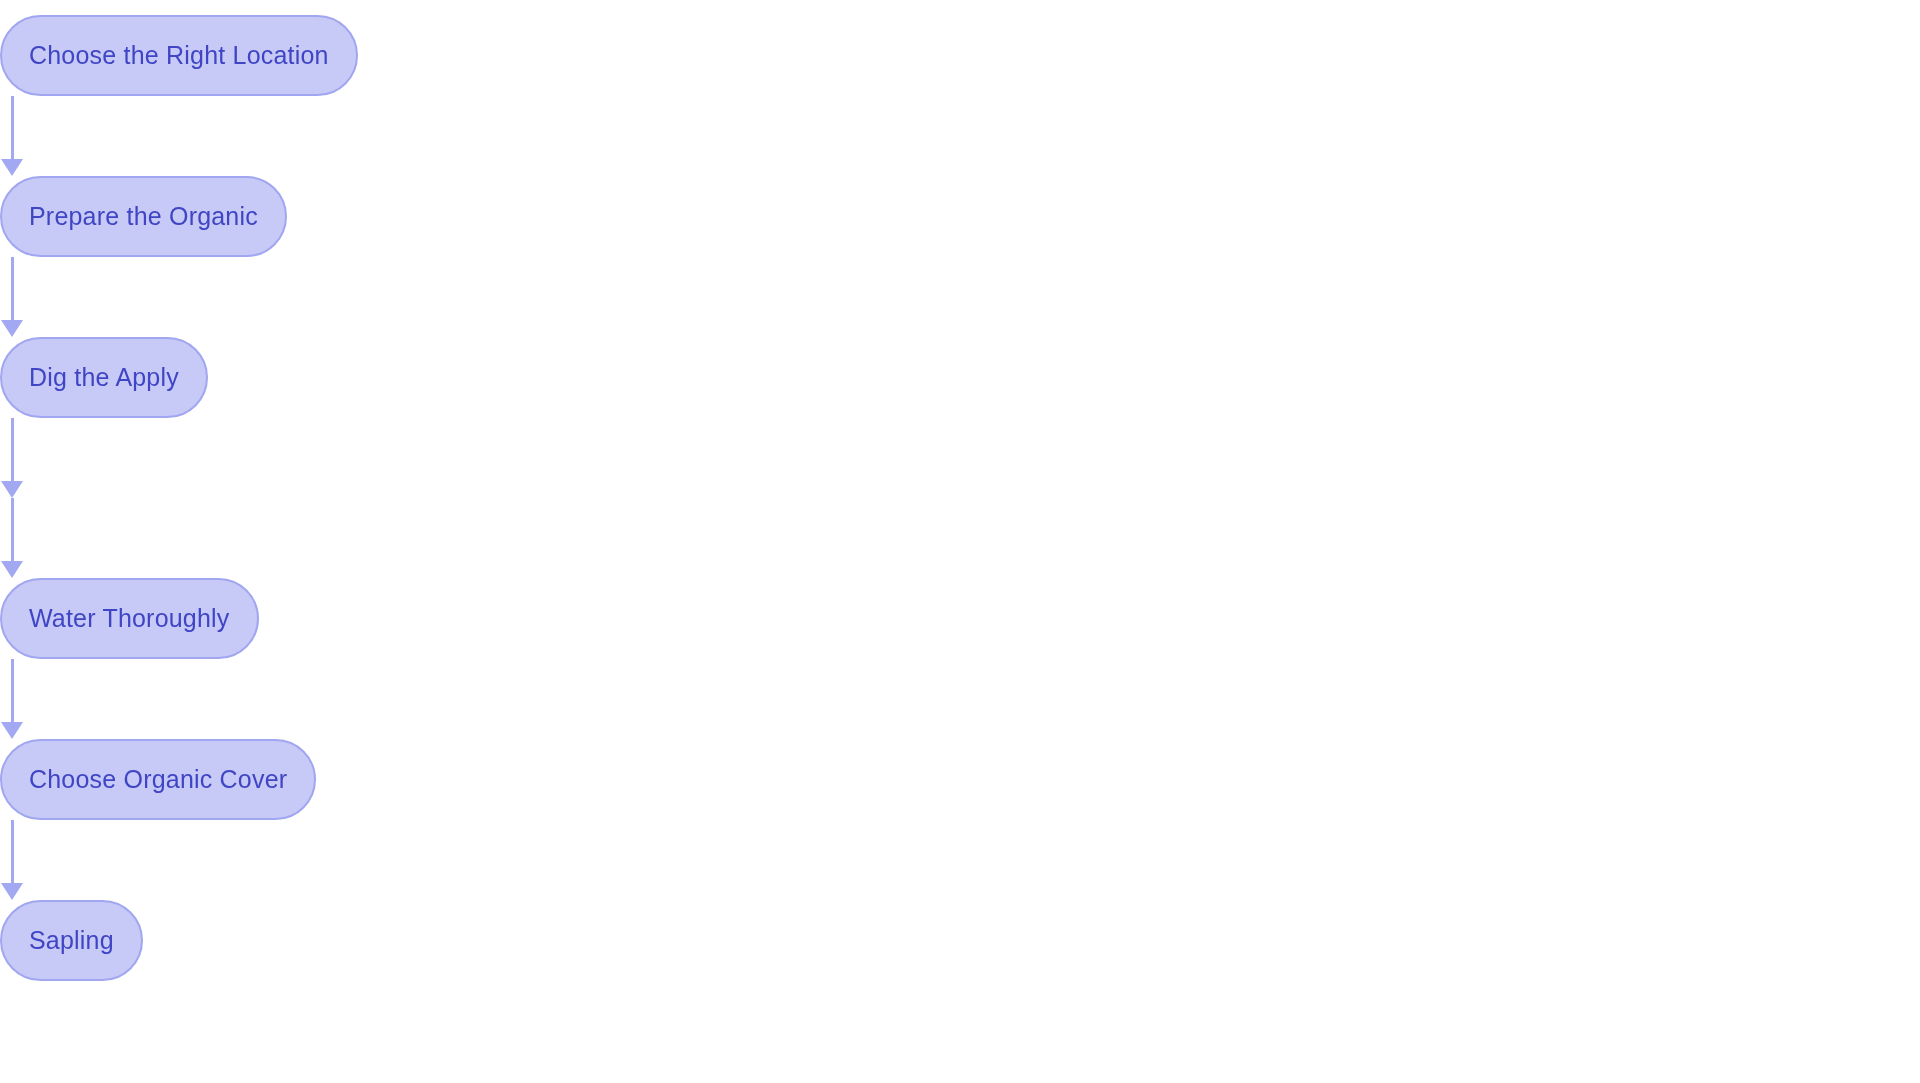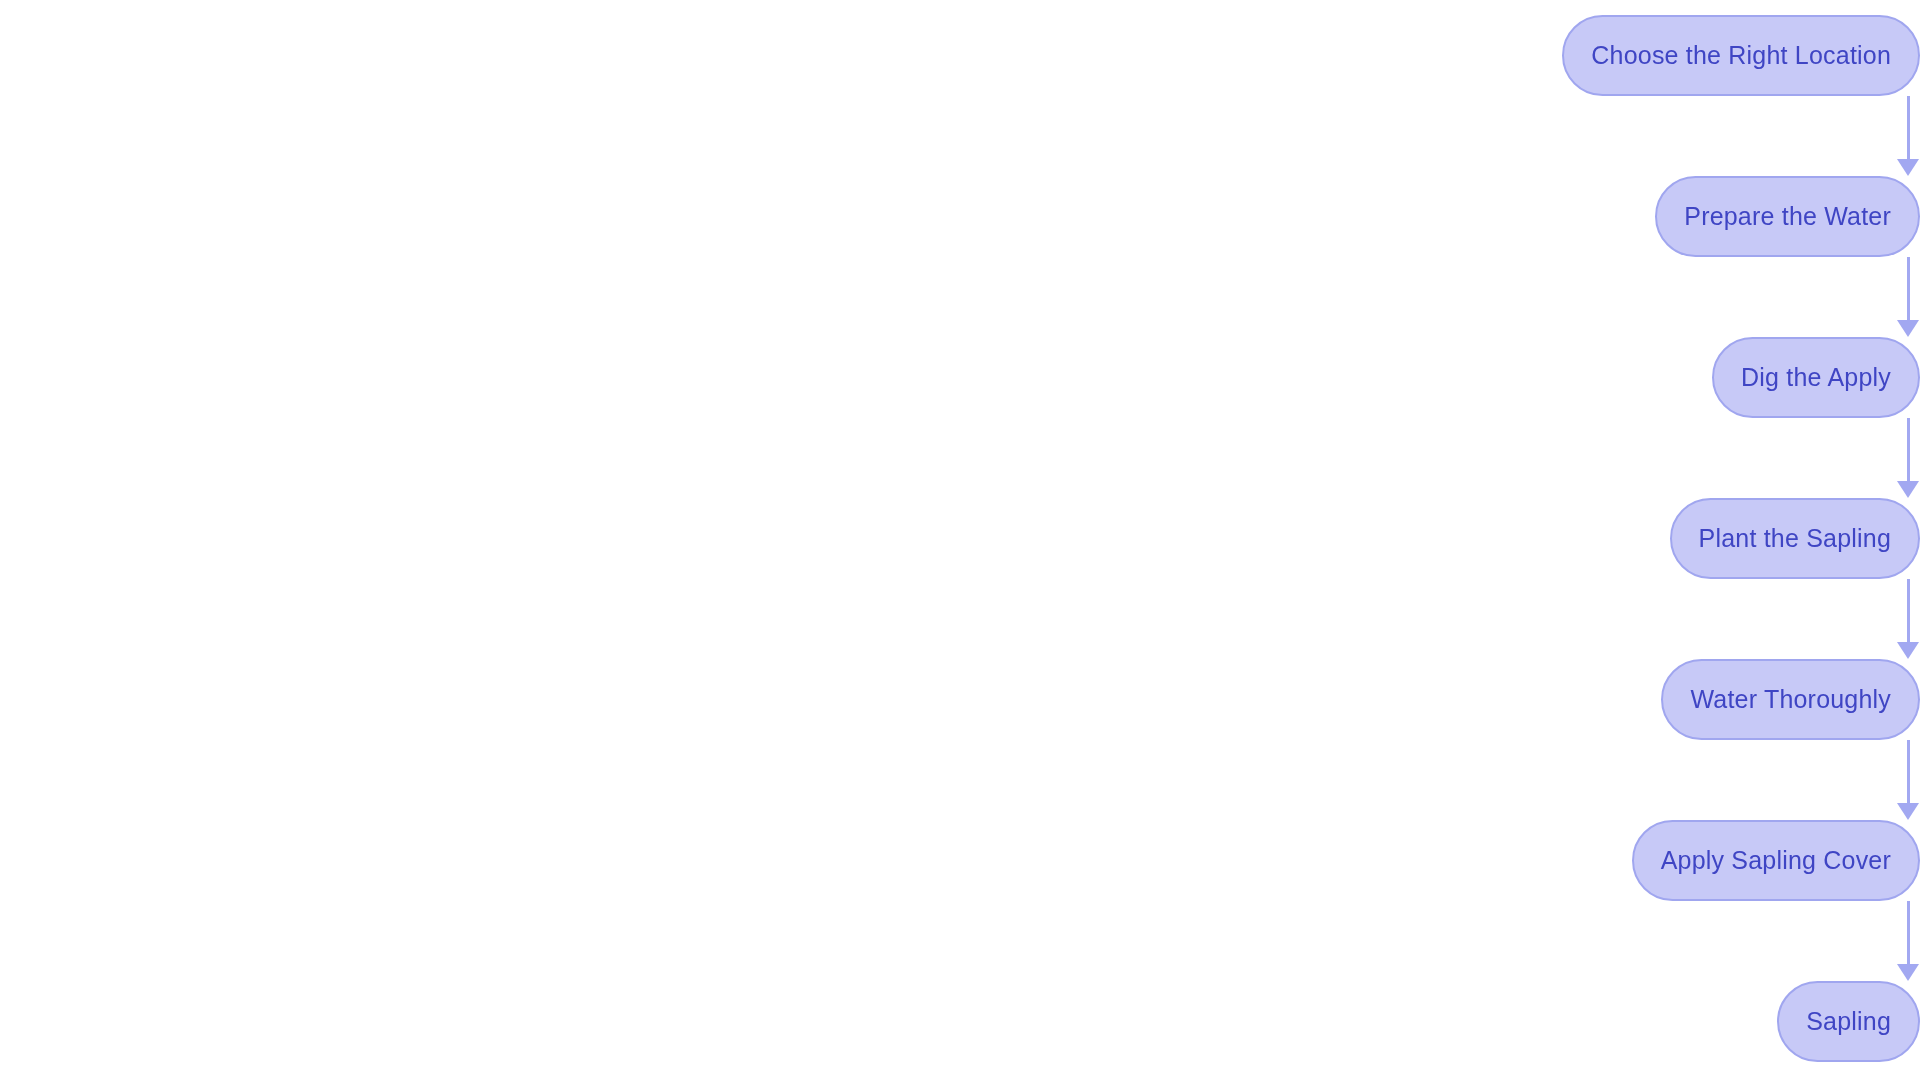--- a/index.html
+++ b/index.html
@@ -16,21 +16,21 @@
     background: var(--bg);
     font-family: "Liberation Sans", sans-serif;
     overflow: hidden;
   }
   .canvas {
     position: relative;
     width: 1920px;
     height: 1083px;
     display: flex;
     flex-direction: column;
-    align-items: flex-end;
+    align-items: flex-start;
     padding-top: 15px;
   }
   .node {
     height: 81px;
     min-width: 138px;
     padding: 0 27px;
     background: var(--node-fill);
     border: 2px solid var(--node-border);
     border-radius: 41px;
     display: flex;
@@ -73,57 +73,54 @@
   <div class="node">
     <span class="label">Choose the Right Location</span>
   </div>
 
   <div class="arrow">
     <div class="shaft"></div>
     <div class="head"></div>
   </div>
 
   <div class="node">
-    <span class="label">Prepare the Water</span>
+    <span class="label">Prepare the Organic</span>
   </div>
 
   <div class="arrow">
     <div class="shaft"></div>
     <div class="head"></div>
   </div>
 
   <div class="node">
     <span class="label">Dig the Apply</span>
   </div>
 
   <div class="arrow">
     <div class="shaft"></div>
     <div class="head"></div>
   </div>
 
-  <div class="node">
-    <span class="label">Plant the Sapling</span>
-  </div>
 
   <div class="arrow">
     <div class="shaft"></div>
     <div class="head"></div>
   </div>
 
   <div class="node">
     <span class="label">Water Thoroughly</span>
   </div>
 
   <div class="arrow">
     <div class="shaft"></div>
     <div class="head"></div>
   </div>
 
   <div class="node">
-    <span class="label">Apply Sapling Cover</span>
+    <span class="label">Choose Organic Cover</span>
   </div>
 
   <div class="arrow">
     <div class="shaft"></div>
     <div class="head"></div>
   </div>
 
   <div class="node">
     <span class="label">Sapling</span>
   </div>

